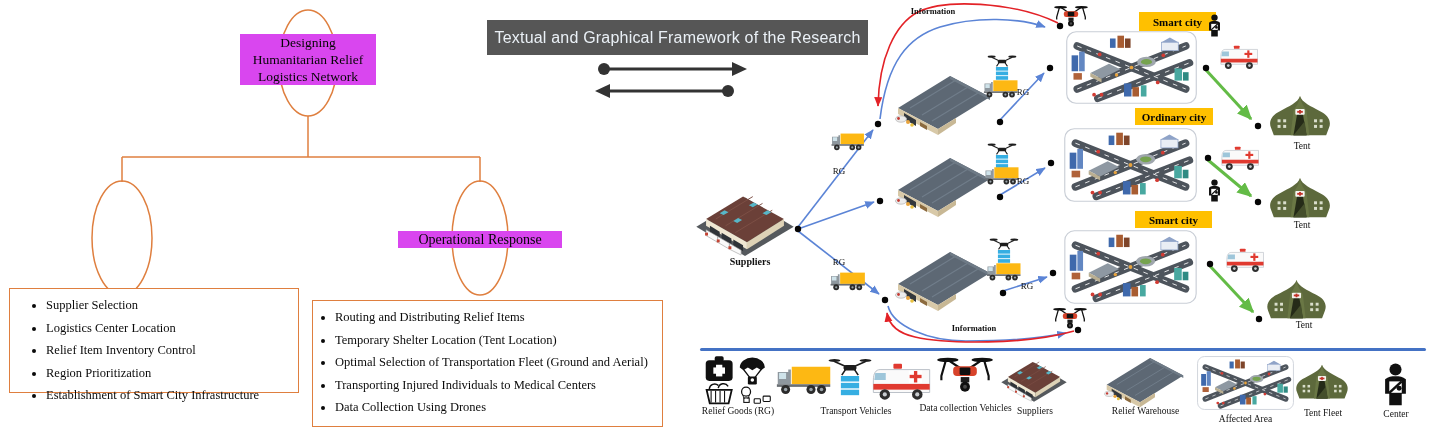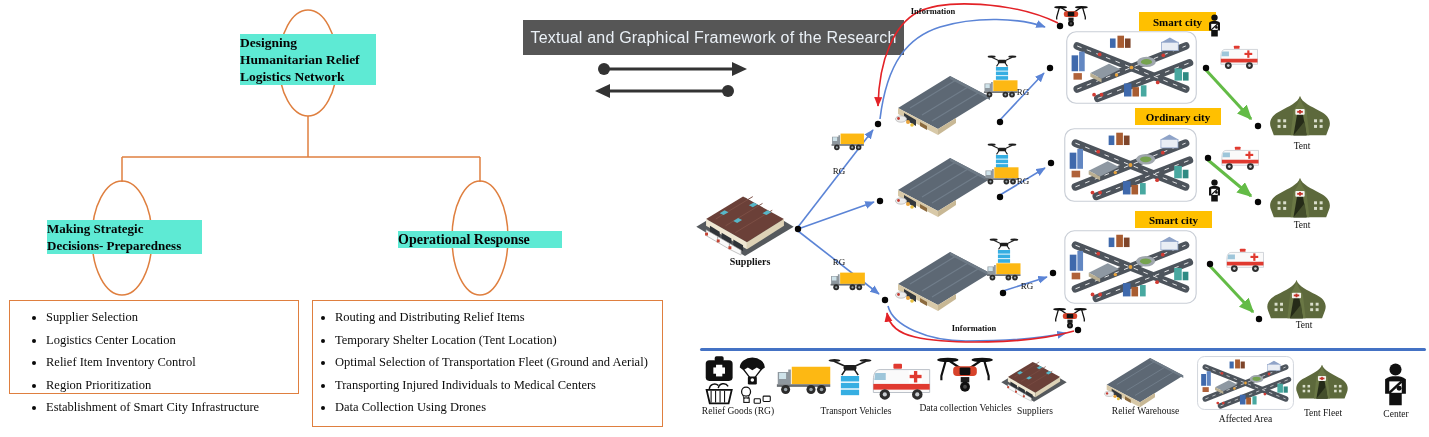--- a/index.html
+++ b/index.html
@@ -2,30 +2,30 @@
 <html><head>
 <meta charset="utf-8">
 <style>
   html,body{margin:0;padding:0;background:#fff;}
   .stage{position:relative;width:1429px;height:437px;background:#ffffff;overflow:hidden;
          font-family:"Liberation Serif",serif;color:#111;}
   .abs{position:absolute;}
   .pre{white-space:pre-line;}
   svg{display:block;}
   
-  .node-label{position:absolute;font-weight:bold;background:#5eead4;
+  .node-label{position:absolute;text-align:center;font-weight:normal;background:#d946ef;
               line-height:17px;font-size:13px;color:#050505;}
   .tree-box{position:absolute;border:1.5px solid #DF7F3F;background:#fff;box-sizing:border-box;}
   .tree-box ul{margin:0;padding:5px 4px 0 36px;list-style:disc;}
   .tree-box.right-box ul{padding-left:22px;}
   .tree-box li{font-size:12.5px;line-height:22.6px;color:#0a0a0a;}
   
   .banner{position:absolute;left:487px;top:20px;width:381px;height:35px;background:#565656;
           color:#EAF0F6;font-family:"Liberation Sans",sans-serif;font-size:16px;
-          display:flex;align-items:center;justify-content:center;white-space:nowrap;letter-spacing:.2px;margin-left:36px;}
+          display:flex;align-items:center;justify-content:center;white-space:nowrap;letter-spacing:.2px;}
   
   .net-lbl{position:absolute;text-align:center;font-size:9.5px;color:#101010;}
   .bold{font-weight:bold;}
   .city-tag{position:absolute;background:#FFC000;color:#050505;font-weight:bold;font-size:11px;
             display:flex;align-items:center;justify-content:center;margin-left:47px;}
   .net-icon{position:absolute;}
   .legend-lbl{position:absolute;text-align:center;font-size:9.5px;line-height:11px;color:#141414;}
 </style>
 </head>
 <body>
@@ -213,25 +213,23 @@
       <line x1="122" y1="157" x2="122" y2="182"></line>
       <line x1="480" y1="157" x2="480" y2="182"></line>
       <ellipse cx="122" cy="238" rx="30" ry="57"></ellipse>
       <ellipse cx="480" cy="238" rx="28" ry="57"></ellipse>
     </g>
   </svg>
 
   <div class="node-label pre" style="left:240px;top:34px;width:136px;font-size:13.5px">Designing
 Humanitarian Relief
 Logistics Network</div>
-  <div class="node-label pre" style="left:47px;top:220px;width:155px">Making Strategic
-Decisions- Preparedness</div>
   <div class="node-label" style="left:398px;top:231px;width:164px;font-size:14px">Operational Response</div>
 
-  <div class="tree-box" style="left:9px;top:300px;width:290px;height:94px">
+  <div class="tree-box" style="left:9px;top:288px;width:290px;height:105px">
     <ul>
       <li>Supplier Selection</li>
       <li>Logistics Center Location</li>
       <li>Relief Item Inventory Control</li>
       <li>Region Prioritization</li>
       <li>Establishment of Smart City Infrastructure</li>
     </ul>
   </div>
   <div class="tree-box right-box" style="left:312px;top:300px;width:351px;height:127px">
     <ul>
@@ -354,21 +352,21 @@
     </svg>
 
   <div class="net-lbl" style="left:1012px;top:87px;width:22px;font-size:9px">RG</div>
   <div class="net-lbl" style="left:1012px;top:176px;width:22px;font-size:9px">RG</div>
   <div class="net-lbl" style="left:1016px;top:281px;width:22px;font-size:9px">RG</div>
 
   <div class="city-tag" style="left:1092px;top:12px;width:77px;height:19px">Smart city</div>
   <svg class="net-icon" style="left:1063px;top:31px" width="137" height="73">
       <use href="#sym-city"></use>
     </svg>
-  <div class="city-tag" style="left:1088px;top:108px;width:86px;height:17px">Ordinary city</div>
+  <div class="city-tag" style="left:1088px;top:108px;width:78px;height:17px">Ordinary city</div>
   <svg class="net-icon" style="left:1064px;top:127px" width="133" height="76">
       <use href="#sym-city"></use>
     </svg>
   <div class="city-tag" style="left:1088px;top:211px;width:77px;height:17px">Smart city</div>
   <svg class="net-icon" style="left:1064px;top:230px" width="133" height="74">
       <use href="#sym-city"></use>
     </svg>
 
   <svg class="net-icon" style="left:1051px;top:4px" width="40" height="26">
       <use href="#sym-data-drone"></use>

